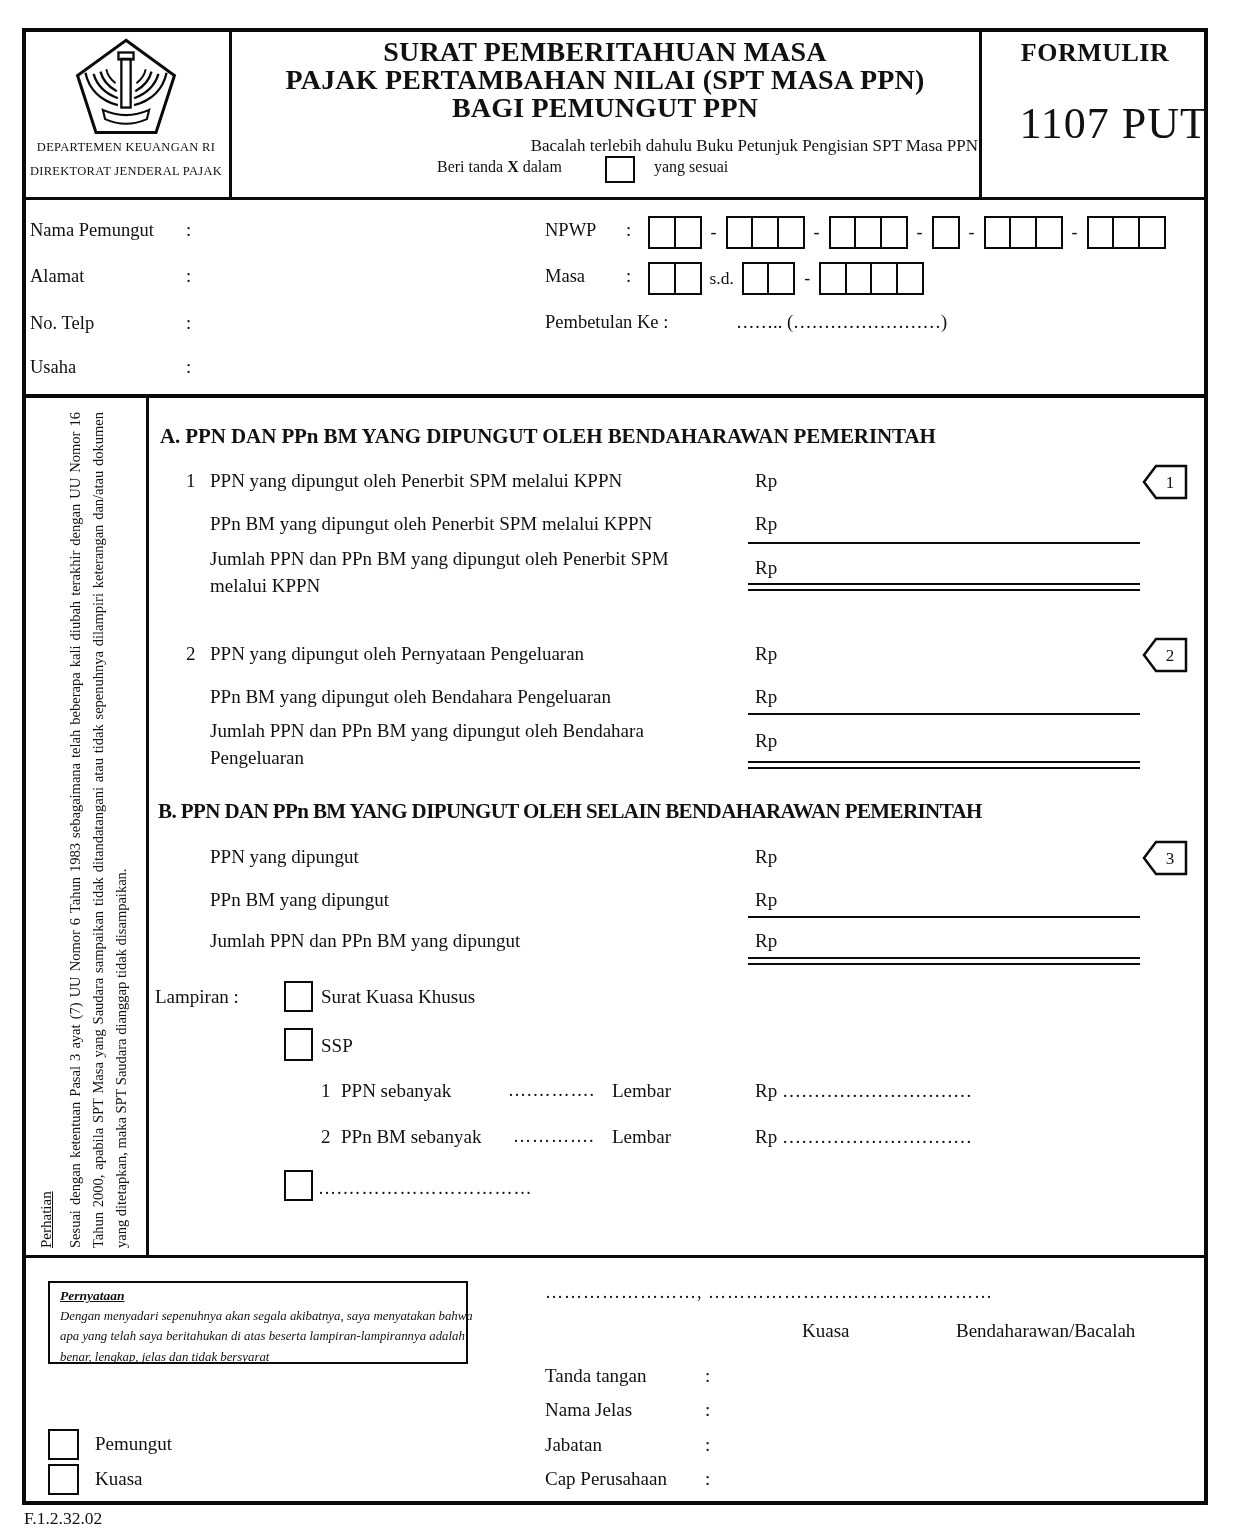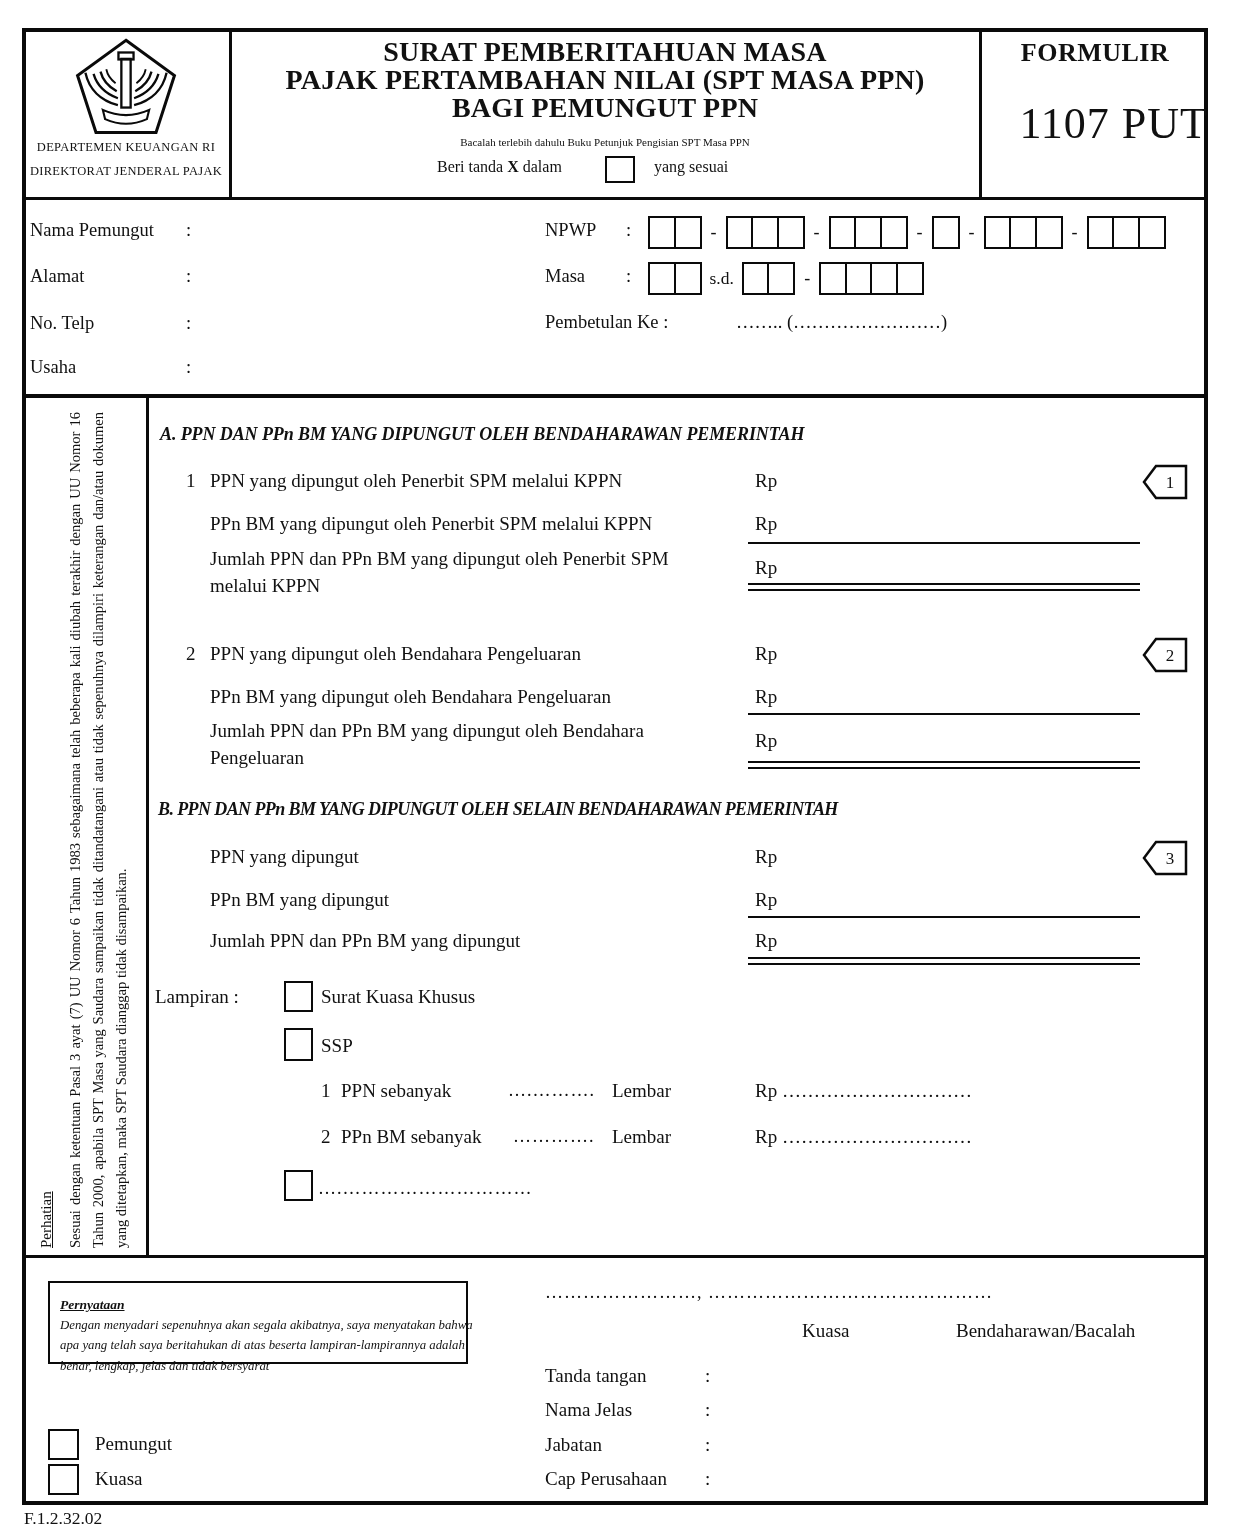--- a/index.html
+++ b/index.html
@@ -9,50 +9,50 @@
     -webkit-font-smoothing:antialiased;
   }
   .abs { position:absolute; }
   
   .rule { position:absolute; background:#0a0a0a; }
   
   .frame { position:absolute; border:4px solid #0a0a0a; box-sizing:border-box; background:transparent; }
   
   .agency { font-size:12.5px; letter-spacing:.3px; text-align:center; }
   .title-line { font-weight:bold; font-size:28px; text-align:center; letter-spacing:.2px; }
-  .subtitle { font-size:11px; text-align:center; }
+  .subtitle { font-size:17px; text-align:right; }
   .instr { font-size:16px; }
   .formulir { font-weight:bold; font-size:26px; text-align:center; letter-spacing:.5px; }
   .formnum { font-size:44px; text-align:right; letter-spacing:1px; }
   
   .idlbl { font-size:18.5px; }
   .boxrow { position:absolute; display:flex; align-items:center; }
   .grp { display:inline-flex; }
   .cell { width:28px; height:33px; border:2.5px solid #0a0a0a; box-sizing:border-box; background:#fff; margin-right:-2.5px; }
   .grp .cell:last-child { margin-right:0; }
   .dash { font-size:18px; padding:0 9px; }
   .sd { font-size:17.5px; padding:0 8px; }
   
-  .heading { font-weight:bold; font-size:18px; letter-spacing:-0.1px; white-space:nowrap;font-style:italic; }
+  .heading { font-weight:bold; font-size:21px; letter-spacing:-0.1px; white-space:nowrap; }
   .blbl { font-size:19px; white-space:nowrap; }
   .rp { font-size:19px; }
   .vline { position:absolute; height:0; border-top:2.5px solid #0a0a0a; }
   .dline { position:absolute; height:4px; border-top:2.5px solid #0a0a0a; border-bottom:2.5px solid #0a0a0a; }
   .marker { position:absolute; }
   .cb { position:absolute; border:2.5px solid #0a0a0a; background:#fff; box-sizing:border-box; }
   .clip2 { height:17px; overflow:hidden; }
   
   .sidebar-rot {
     position:absolute; left:38px; top:1248px; width:836px;
     transform-origin:0 0; transform:rotate(-90deg);
   }
   .sb-title { font-size:15px; text-decoration:underline; margin-bottom:9px; }
   .sb-body { font-size:14.5px; line-height:1.58; text-align:justify; }
   
-  .decl-box { position:absolute; border:2.5px solid #0a0a0a; box-sizing:border-box; padding:14px 10px; }
+  .decl-box { position:absolute; border:2.5px solid #0a0a0a; box-sizing:border-box; padding:5px 10px; }
   .decl-title { font-style:italic; font-weight:bold; font-size:13.5px; text-decoration:underline; margin-bottom:2px; }
   .decl-line { font-style:italic; font-size:12.8px; line-height:1.6; white-space:nowrap; }
   .siglbl { font-size:19px; white-space:nowrap; }
   .dots { font-size:18px; letter-spacing:1px; white-space:nowrap; }
   .footer-code { font-size:17.5px; }
   svg text { font-family:"Liberation Serif", serif; fill:#111; }
 </style>
 </head>
 <body>
 
@@ -182,21 +182,21 @@
 <div class="abs blbl" style="left:210px; top:513px;">PPn BM yang dipungut oleh Penerbit SPM melalui KPPN</div>
 <div class="abs rp" style="left:755px; top:513px;">Rp</div>
 <div class="vline" style="left:748px; top:542px; width:392px;"></div>
 
 <div class="abs blbl" style="left:210px; top:548px;">Jumlah PPN dan PPn BM yang dipungut oleh Penerbit SPM</div>
 <div class="abs clip2" style="left:210px; top:575px;"><span class="blbl">melalui KPPN</span></div>
 <div class="abs rp" style="left:755px; top:557px;">Rp</div>
 <div class="dline" style="left:748px; top:583px; width:392px;"></div>
 
 <div class="abs blbl" style="left:186px; top:643px;">2</div>
-<div class="abs blbl" style="left:210px; top:643px;">PPN yang dipungut oleh Bendahara Pengeluaran</div>
+<div class="abs blbl" style="left:210px; top:643px;">PPN yang dipungut oleh Pernyataan Pengeluaran</div>
 <div class="abs rp" style="left:755px; top:643px;">Rp</div>
 <svg class="marker" style="left:1142px; top:637px;" width="46" height="36" viewBox="0 0 46 36">
   <polygon points="14,2 44,2 44,34 14,34 2,18" fill="#fff" stroke="#0a0a0a" stroke-width="2.5"></polygon>
   <text x="28" y="24" text-anchor="middle" font-size="17">2</text>
 </svg>
 
 <div class="abs blbl" style="left:210px; top:686px;">PPn BM yang dipungut oleh Bendahara Pengeluaran</div>
 <div class="abs rp" style="left:755px; top:686px;">Rp</div>
 <div class="vline" style="left:748px; top:713px; width:392px;"></div>
 

